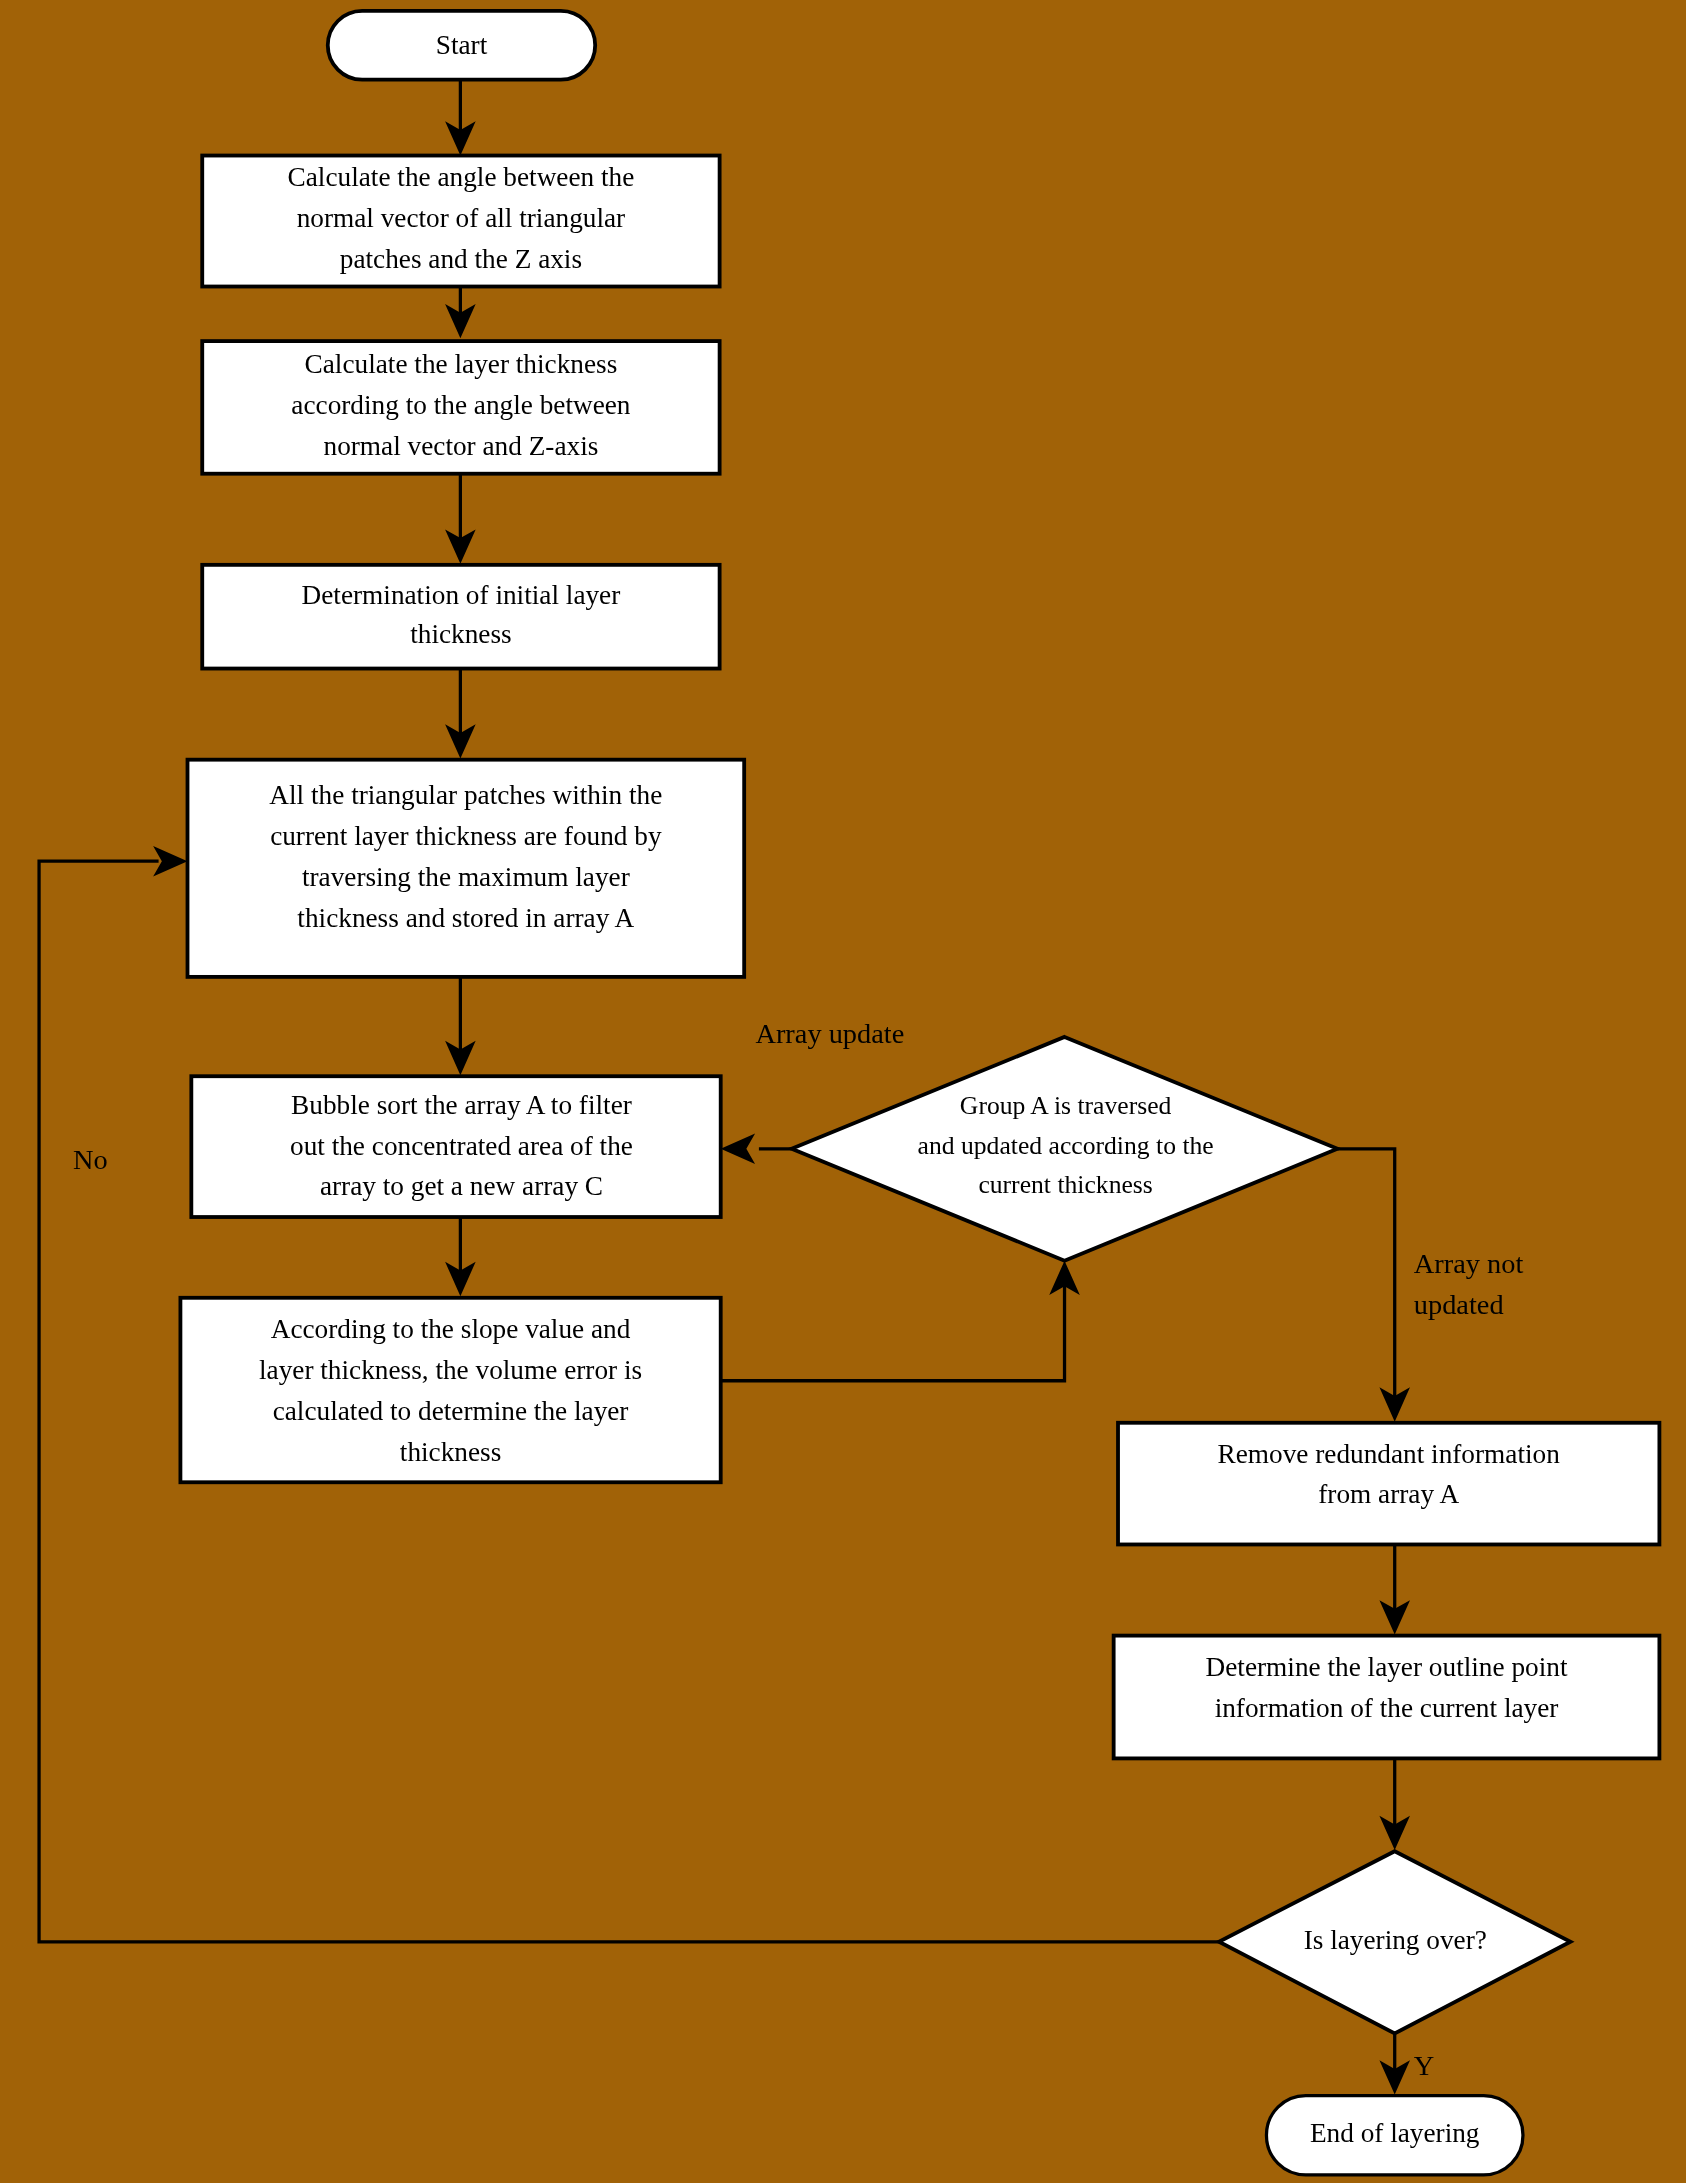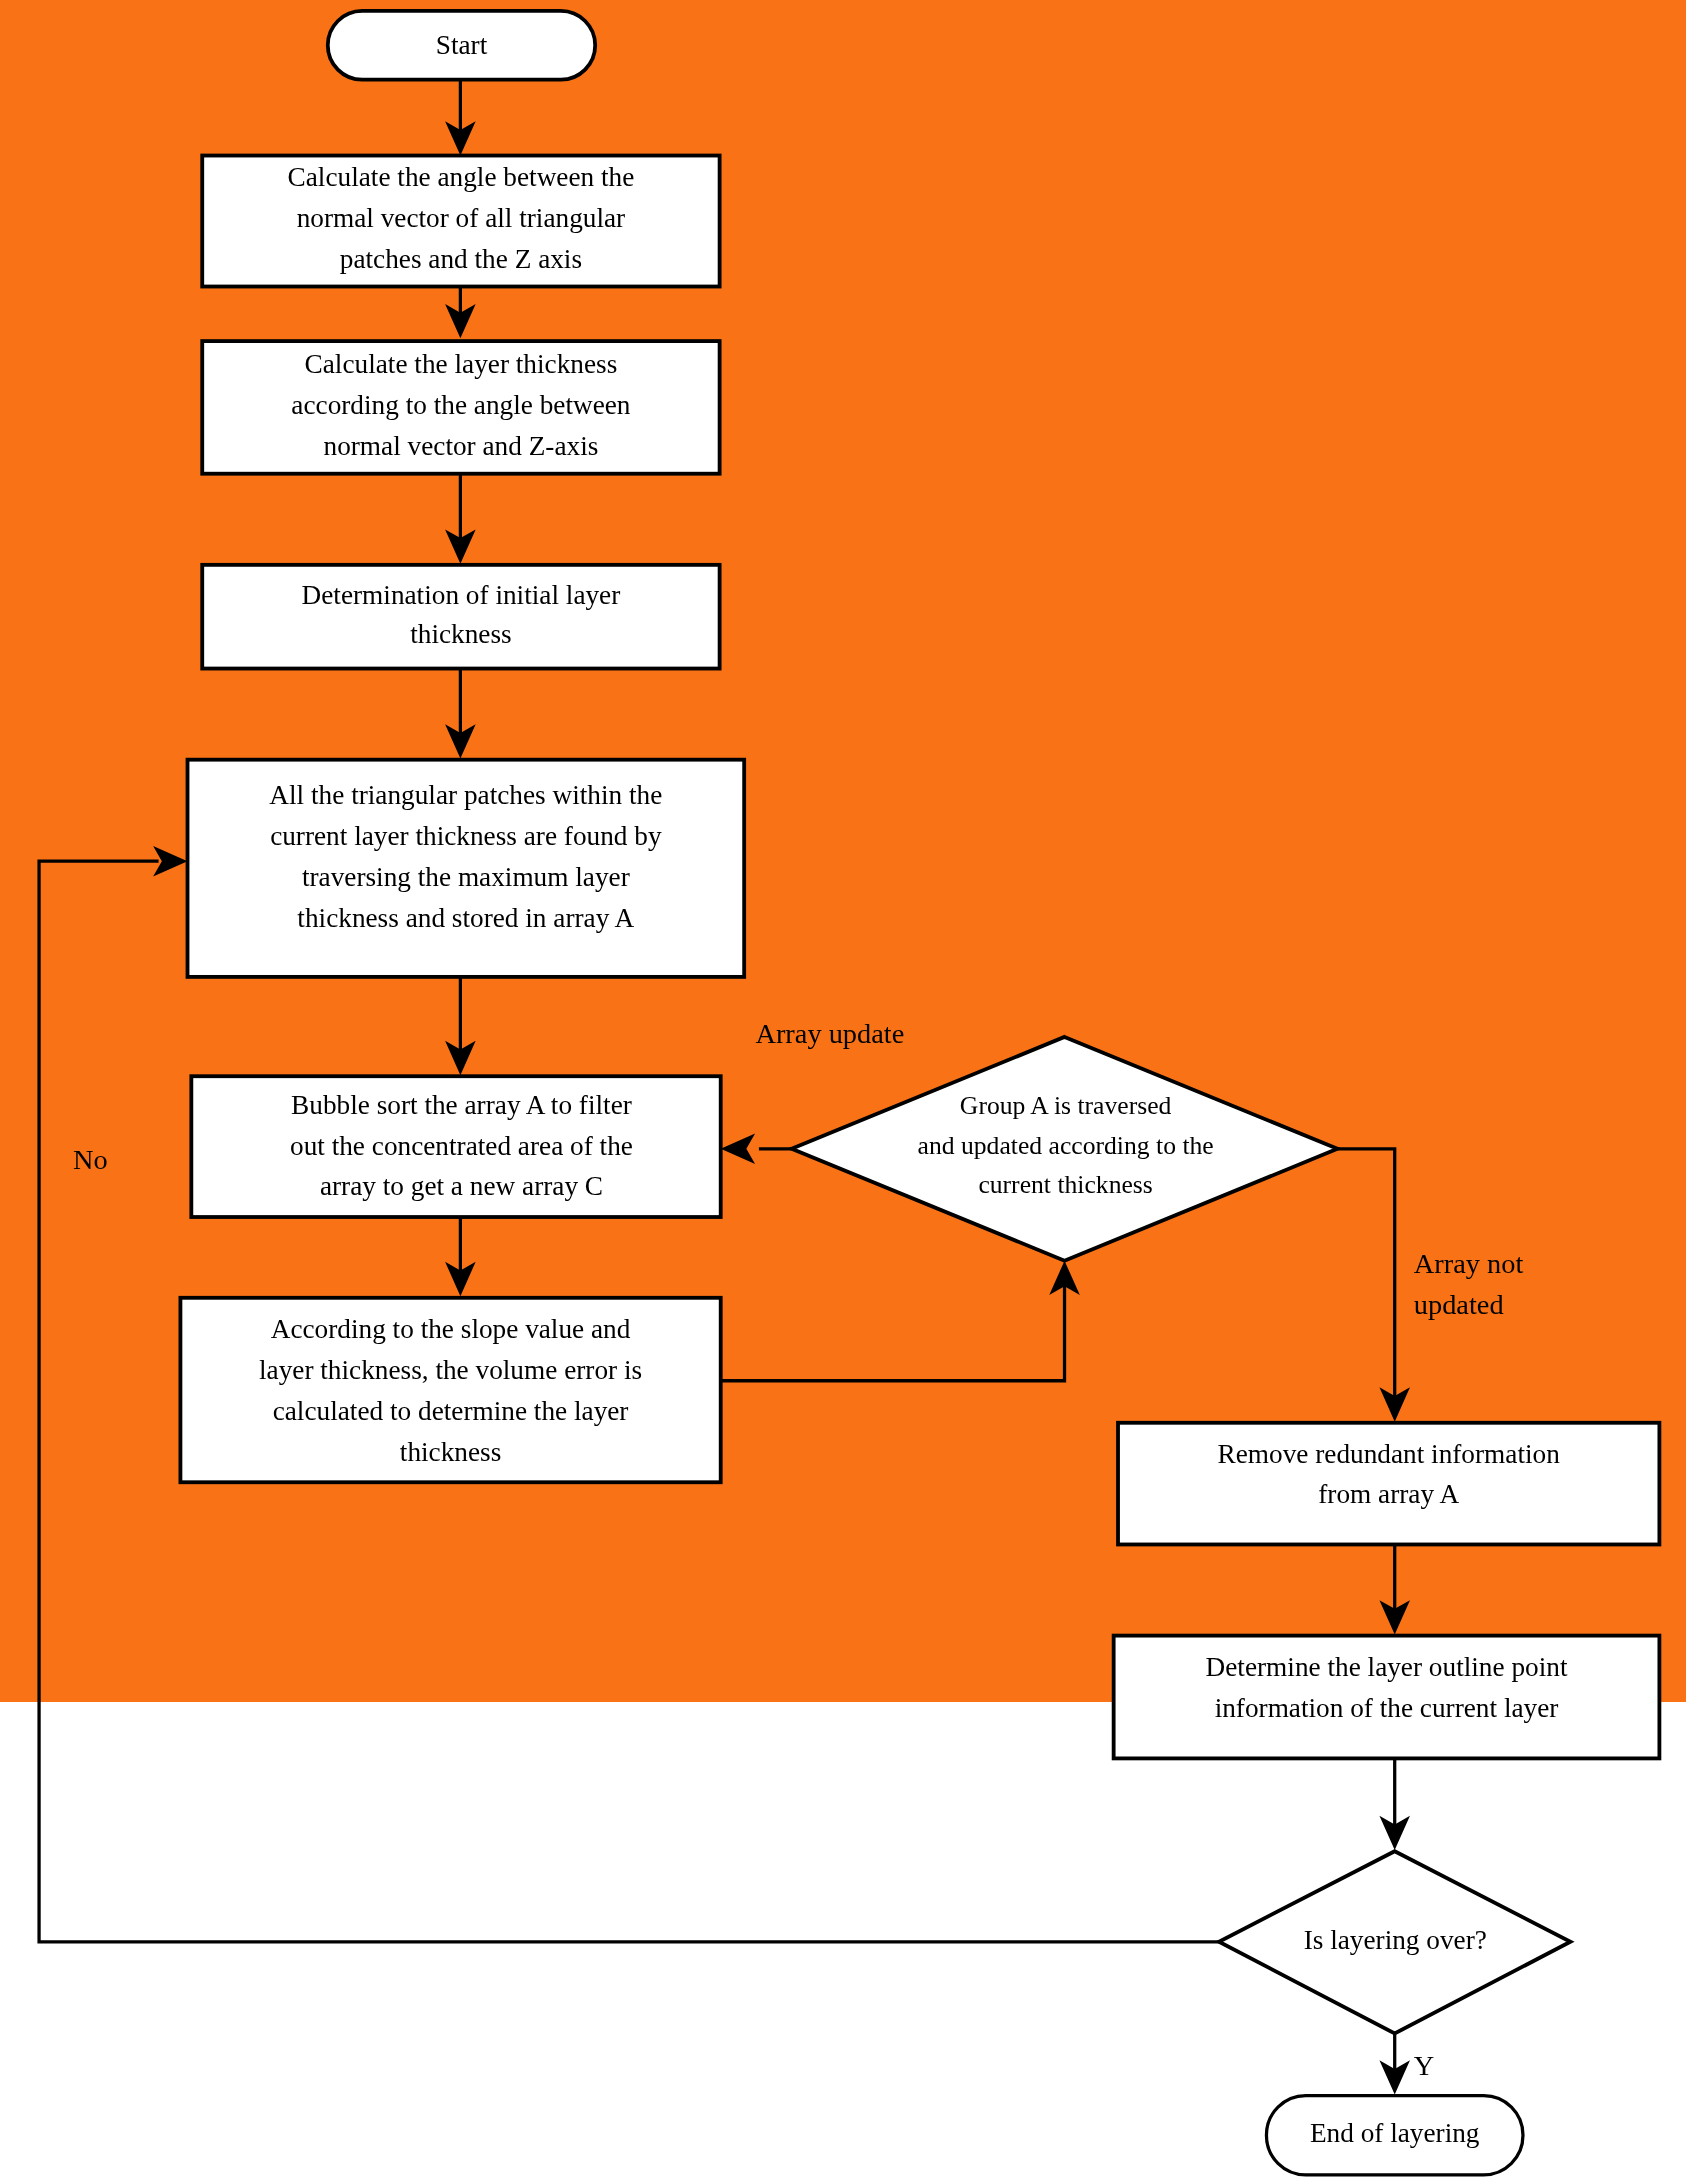--- a/index.html
+++ b/index.html
@@ -9,22 +9,22 @@
   }
   body {
     width: 1687px;
     height: 2183px;
     font-family: "Liberation Serif", "DejaVu Serif", serif;
     overflow: hidden;
   }
   #flow-root {
     position: relative;
     width: 1687px;
-    height: 1702px;
-    background: #f97316;
+    height: 2183px;
+    background: #a16207;
   }
   svg.flow-canvas {
     position: absolute;
     top: 0;
     left: 0;
     width: 1687px;
     height: 2183px;
     display: block;
   }
   .node-shape {

